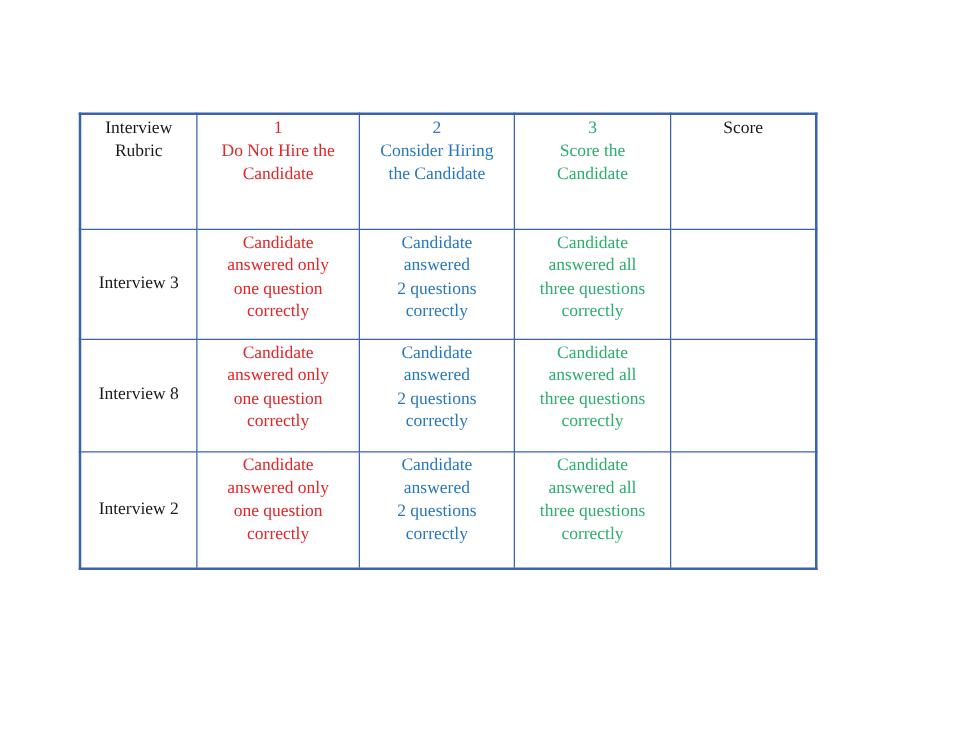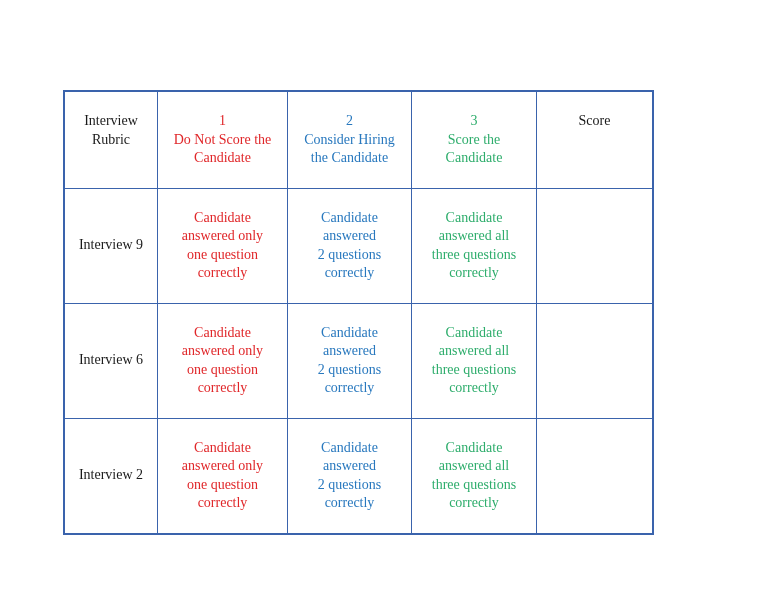--- a/index.html
+++ b/index.html
@@ -20,21 +20,21 @@
     left: 63px;
     top: 90px;
     border-collapse: collapse;
     table-layout: fixed;
     font-size: 14px;
     line-height: 18.5px;
     text-align: center;
   }
   table.rubric td {
     border: 1px solid var(--border-color);
-    padding: 20px 4px;
+    padding: 2px 4px;
     overflow: hidden;
     margin-top: 30px;
   }
   table.rubric {
     border: 2px solid var(--border-color);
   }
   .col-label  { width: 84px;  }
   .col-red    { width: 121px; }
   .col-blue   { width: 115px; }
   .col-green  { width: 116px; }
@@ -63,41 +63,41 @@
 <div class="page">
   <table class="rubric">
     <tbody>
         <tr class="header-row">
       <td class="col-label v-top pad-head c-black">
         <span class="pre">Interview
 Rubric</span>
       </td>
       <td class="col-red v-top c-red">
         <span class="blk">1</span>
-        <span class="pre blk">Do Not Score the
+        <span class="pre blk">Do Not Hire the
 Candidate</span>
       </td>
       <td class="col-blue v-top c-blue">
         <span class="blk">2</span>
         <span class="pre blk">Consider Hiring
 the Candidate</span>
       </td>
       <td class="col-green v-top c-green">
         <span class="blk">3</span>
         <span class="pre blk">Score the
 Candidate</span>
       </td>
       <td class="col-score v-top pad-head c-black">
         <span>Score</span>
       </td>
     </tr>
 
     <tr class="body-row-1">
       <td class="v-mid c-black">
-        <span>Interview 9</span>
+        <span>Interview 3</span>
       </td>
       <td class="v-top c-red">
         <span class="pre">Candidate
 answered only
 one question
 correctly</span>
       </td>
       <td class="v-top c-blue">
         <span class="pre">Candidate
 answered
@@ -110,21 +110,21 @@
 three questions
 correctly</span>
       </td>
       <td class="v-mid c-black">
         <span></span>
       </td>
     </tr>
 
     <tr class="body-row-2">
       <td class="v-mid c-black">
-        <span>Interview 6</span>
+        <span>Interview 8</span>
       </td>
       <td class="v-top c-red">
         <span class="pre">Candidate
 answered only
 one question
 correctly</span>
       </td>
       <td class="v-top c-blue">
         <span class="pre">Candidate
 answered

